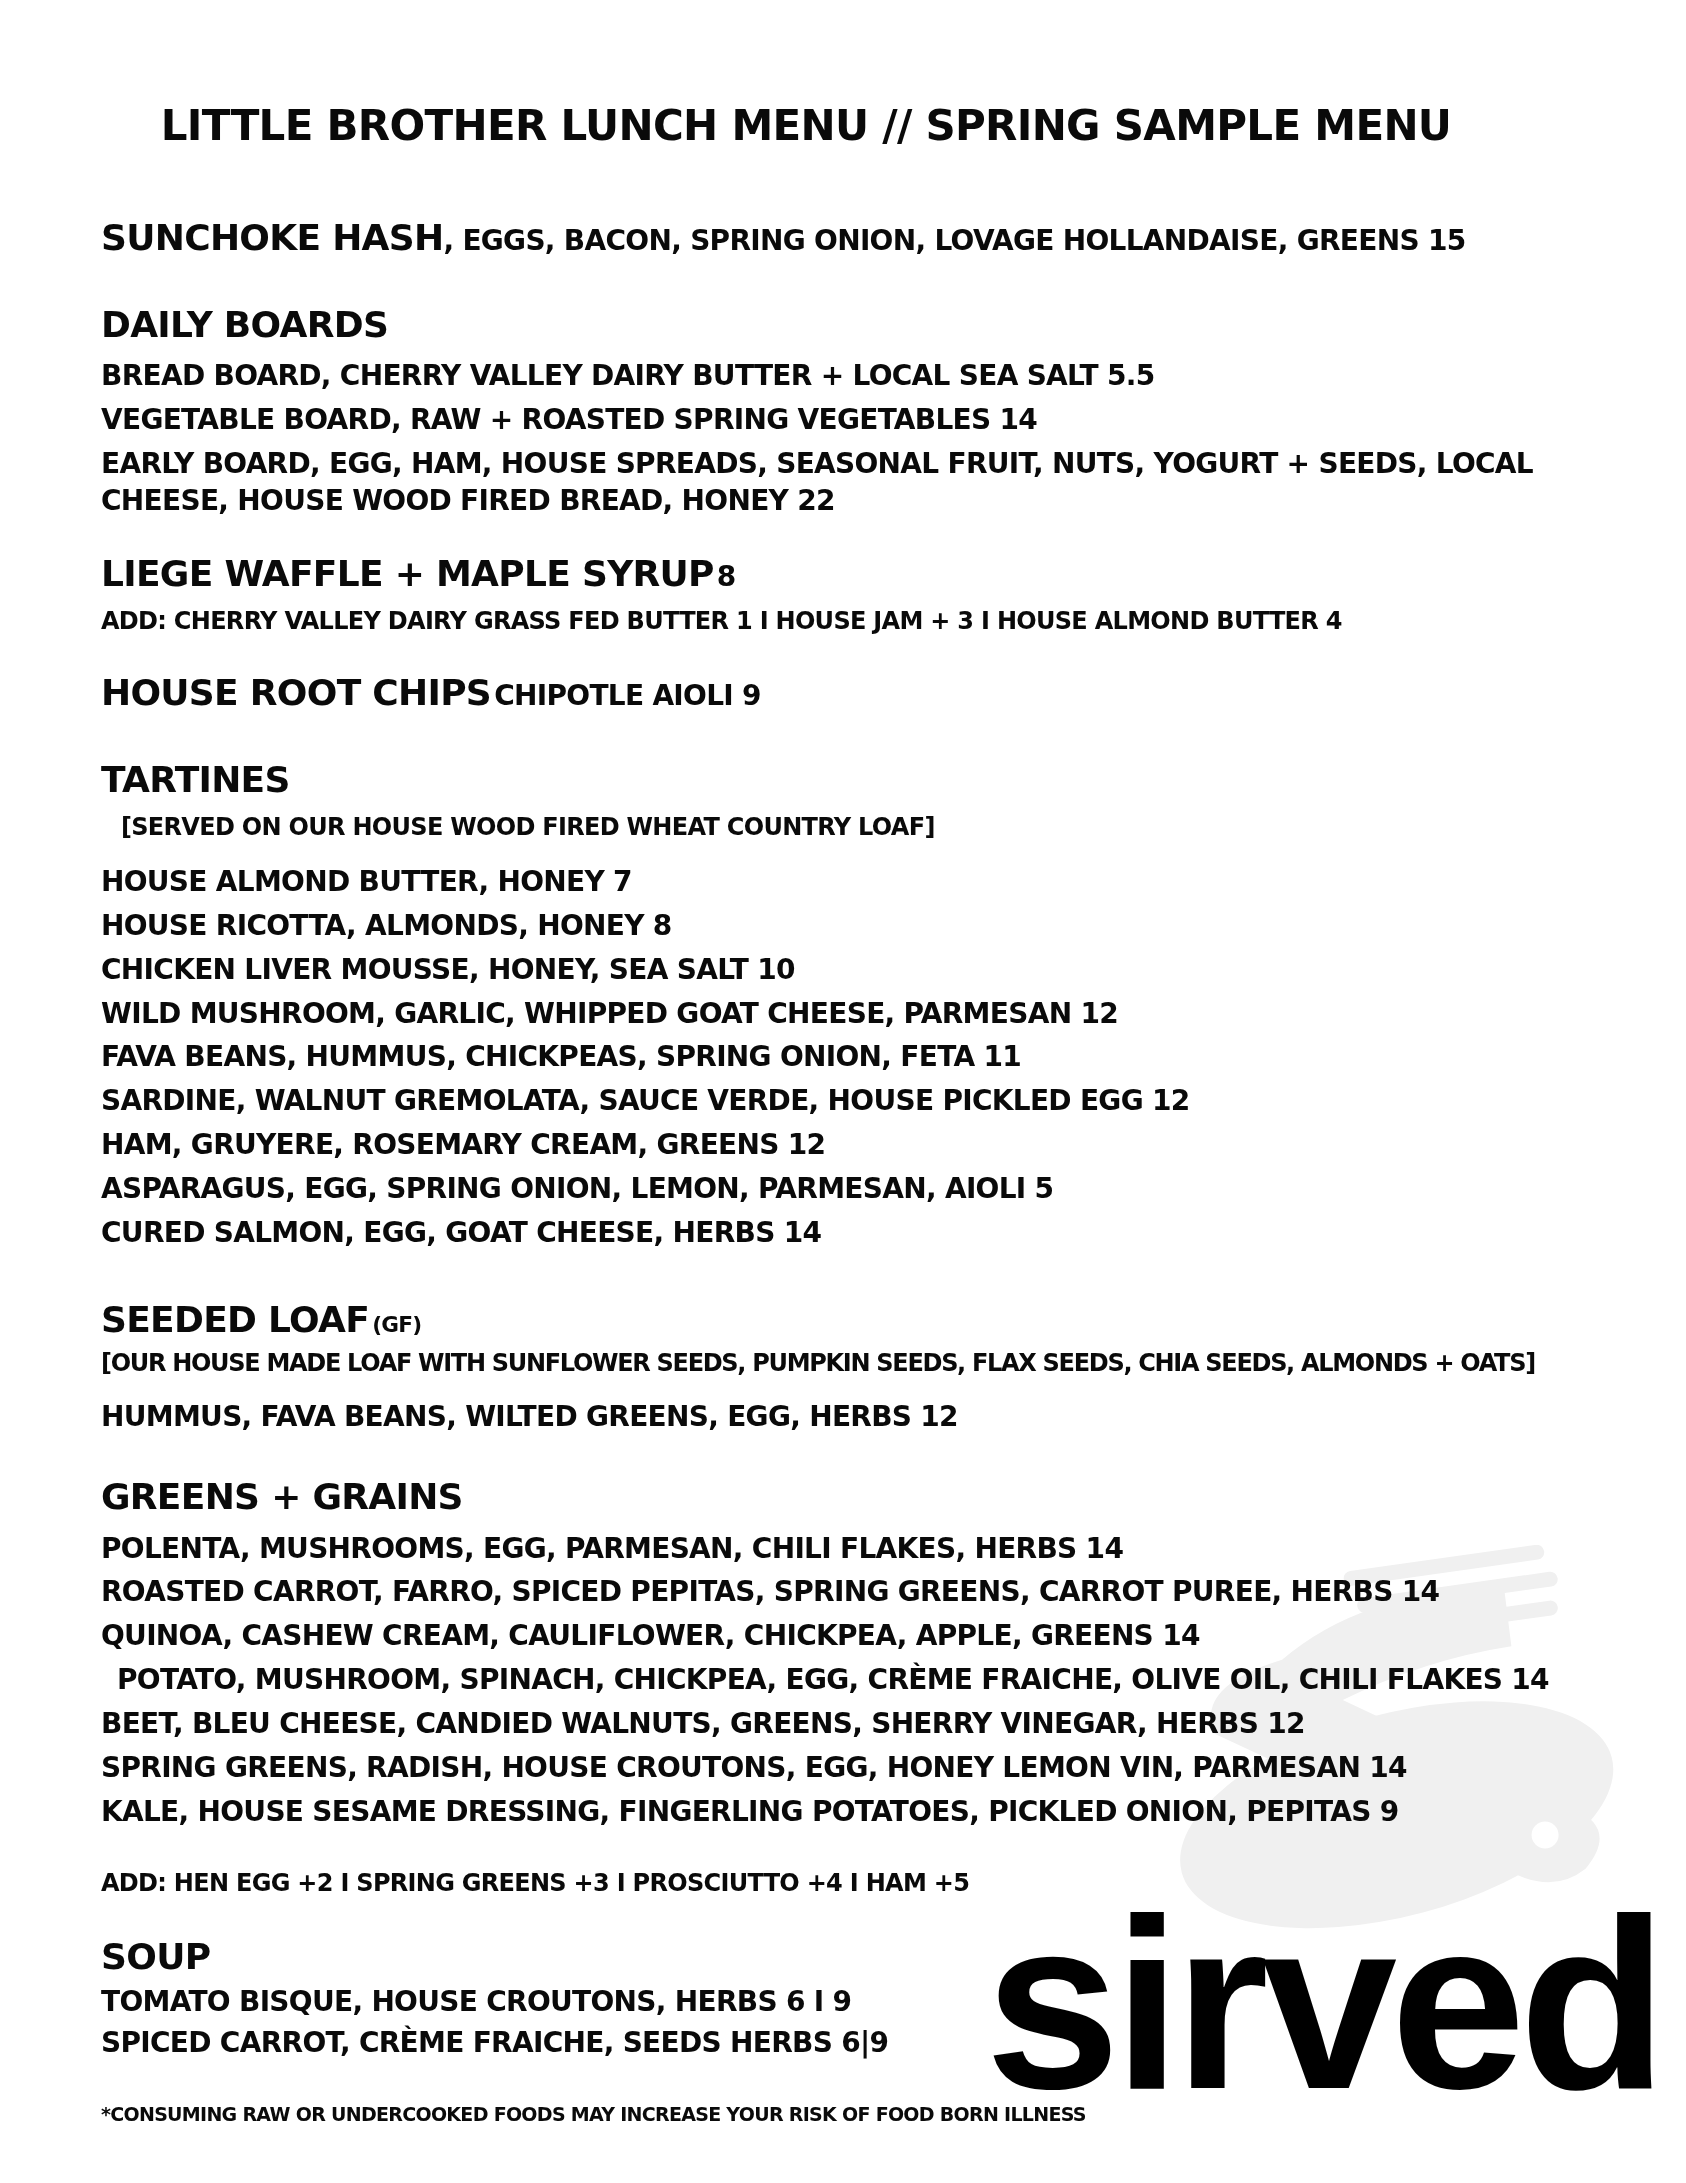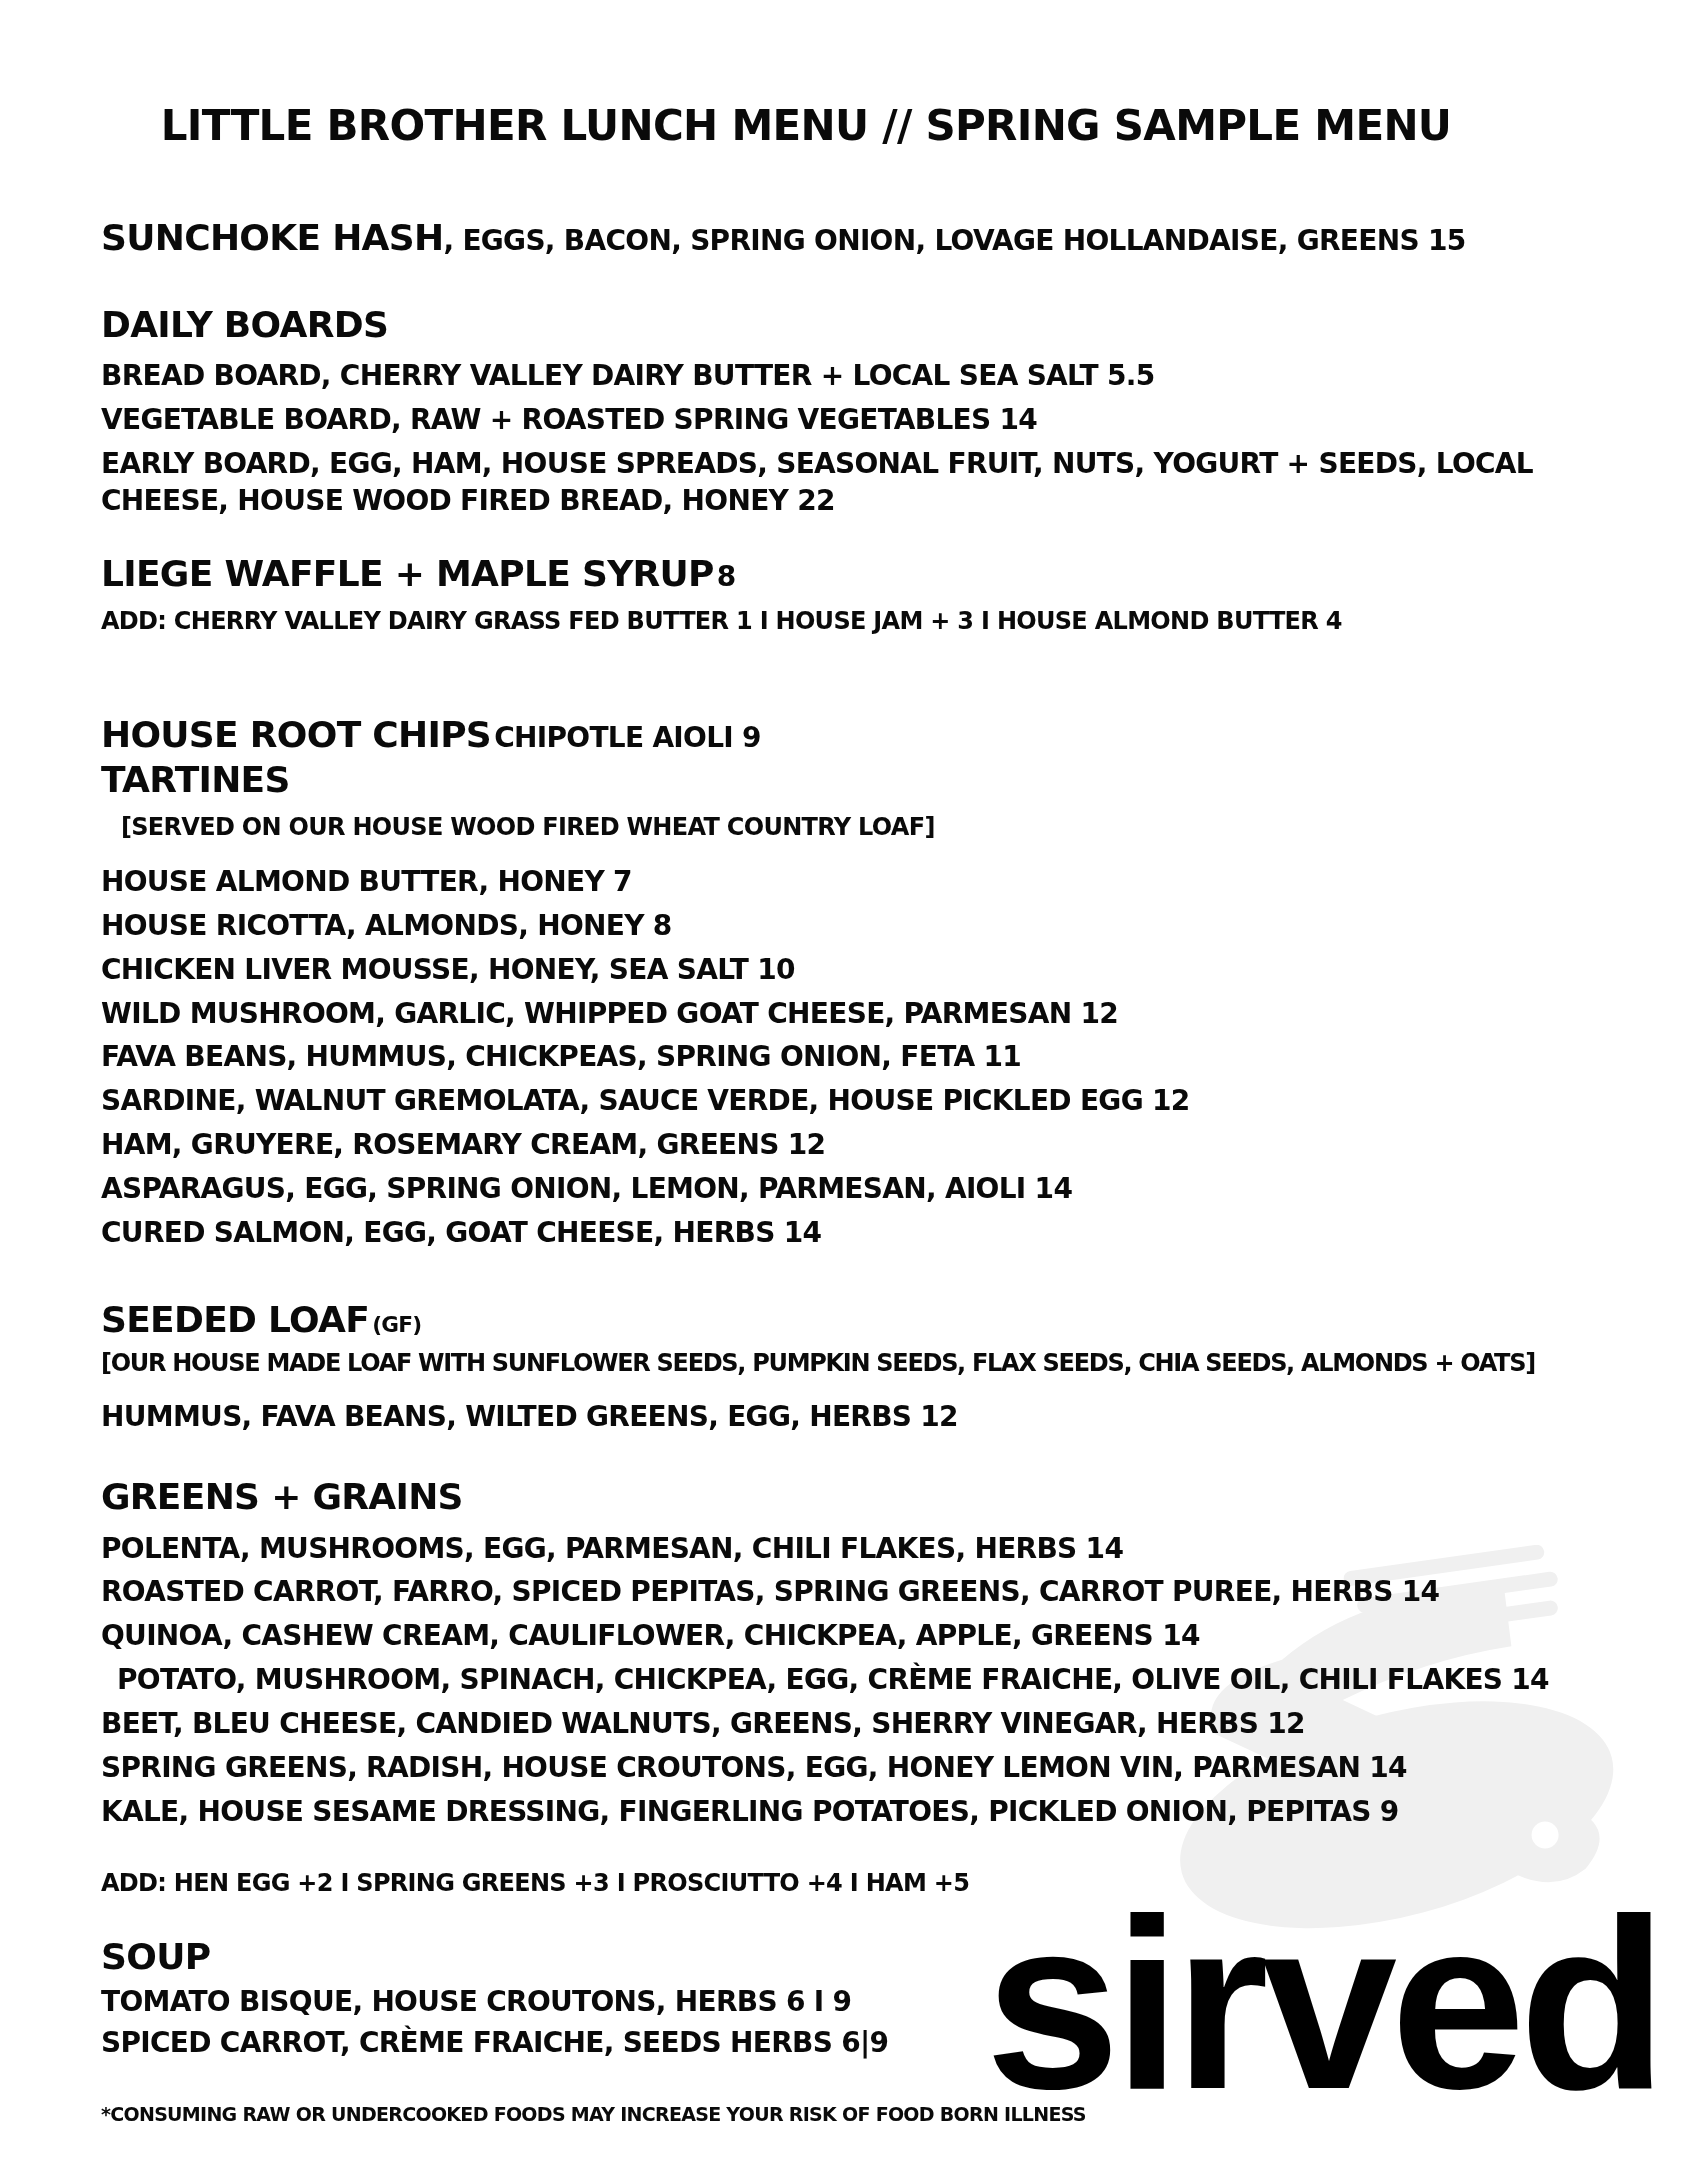--- a/index.html
+++ b/index.html
@@ -48,35 +48,35 @@
 <div class="line it" style="top:403px;">VEGETABLE BOARD, RAW + ROASTED SPRING VEGETABLES 14</div>
 <div class="line it" style="top:447px;">EARLY BOARD, EGG, HAM, HOUSE SPREADS, SEASONAL FRUIT, NUTS, YOGURT + SEEDS, LOCAL</div>
 <div class="line it" style="top:484px;">CHEESE, HOUSE WOOD FIRED BREAD, HONEY 22</div>
 
 <div class="line" style="top:553px;">
   <span class="hd">LIEGE WAFFLE + MAPLE SYRUP</span>
   <span class="it">8</span>
 </div>
 <div class="line sm" style="top:607px;">ADD: CHERRY VALLEY DAIRY GRASS FED BUTTER 1 I HOUSE JAM + 3 I HOUSE ALMOND BUTTER 4</div>
 
-<div class="line" style="top:714px;text-align:right;">
+<div class="line" style="top:672px;text-align:right;">
   <span class="hd">HOUSE ROOT CHIPS</span>
   <span class="it">CHIPOTLE AIOLI 9</span>
 </div>
 
 <div class="line hd" style="top:759px;">TARTINES</div>
 <div class="line sm" style="top:813px;margin-left:20px;">[SERVED ON OUR HOUSE WOOD FIRED WHEAT COUNTRY LOAF]</div>
 <div class="line it" style="top:865px;">HOUSE ALMOND BUTTER, HONEY 7</div>
 <div class="line it" style="top:909px;">HOUSE RICOTTA, ALMONDS, HONEY 8</div>
 <div class="line it" style="top:953px;">CHICKEN LIVER MOUSSE, HONEY, SEA SALT 10</div>
 <div class="line it" style="top:997px;">WILD MUSHROOM, GARLIC, WHIPPED GOAT CHEESE, PARMESAN 12</div>
 <div class="line it" style="top:1040px;">FAVA BEANS, HUMMUS, CHICKPEAS, SPRING ONION, FETA 11</div>
 <div class="line it" style="top:1084px;">SARDINE, WALNUT GREMOLATA, SAUCE VERDE, HOUSE PICKLED EGG 12</div>
 <div class="line it" style="top:1128px;">HAM, GRUYERE, ROSEMARY CREAM, GREENS 12</div>
-<div class="line it" style="top:1172px;">ASPARAGUS, EGG, SPRING ONION, LEMON, PARMESAN, AIOLI 14</div>
+<div class="line it" style="top:1172px;">ASPARAGUS, EGG, SPRING ONION, LEMON, PARMESAN, AIOLI 5</div>
 <div class="line it" style="top:1216px;">CURED SALMON, EGG, GOAT CHEESE, HERBS 14</div>
 
 <div class="line" style="top:1299px;">
   <span class="hd">SEEDED LOAF</span>
   <span class="inline-xs">(GF)</span>
 </div>
 <div class="line sm" style="top:1349px;letter-spacing:-1.3px;">[OUR HOUSE MADE LOAF WITH SUNFLOWER SEEDS, PUMPKIN SEEDS, FLAX SEEDS, CHIA SEEDS, ALMONDS + OATS]</div>
 <div class="line it" style="top:1400px;text-align:center;">HUMMUS, FAVA BEANS, WILTED GREENS, EGG, HERBS 12</div>
 
 <div class="line hd" style="top:1476px;">GREENS + GRAINS</div>

